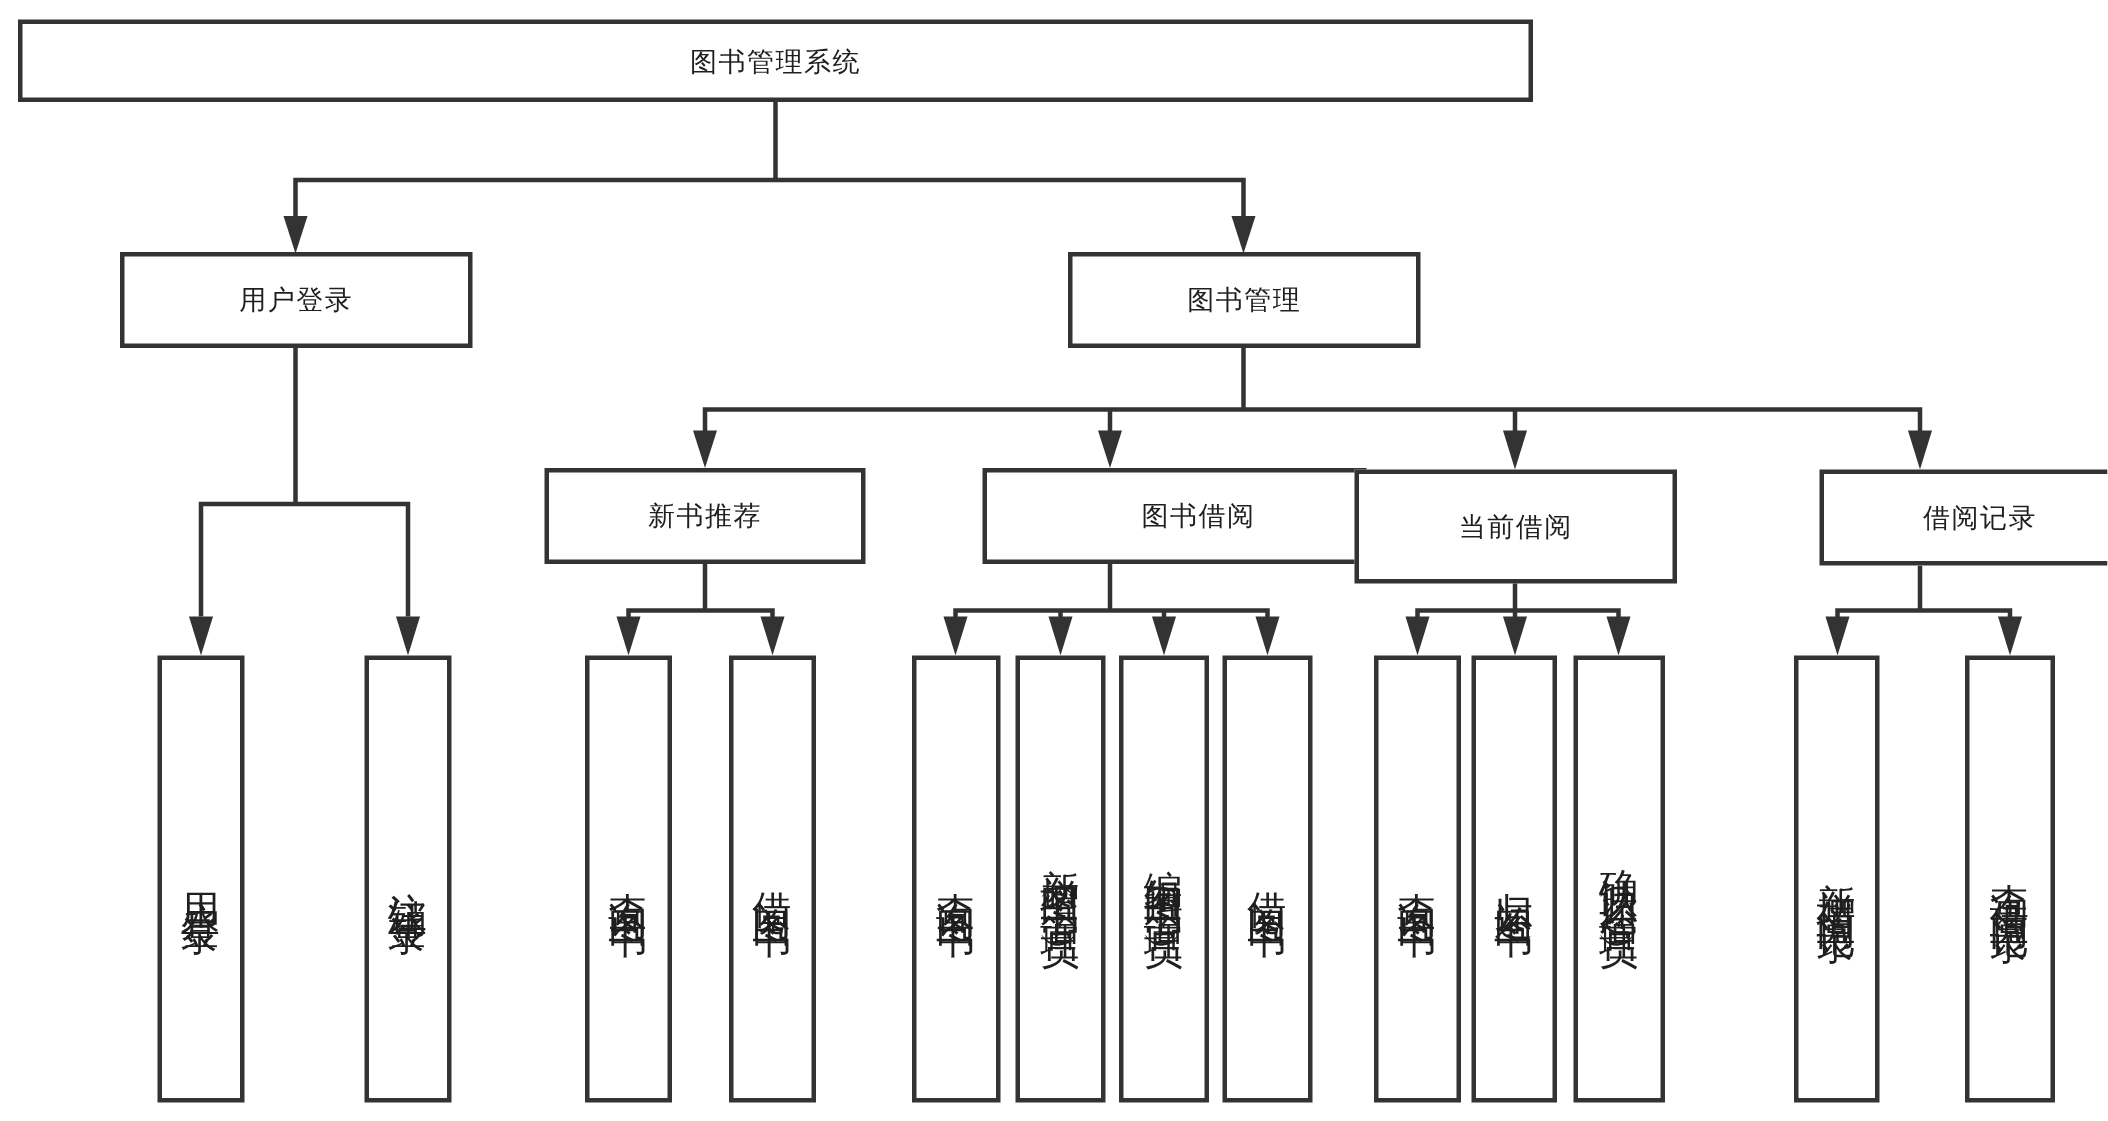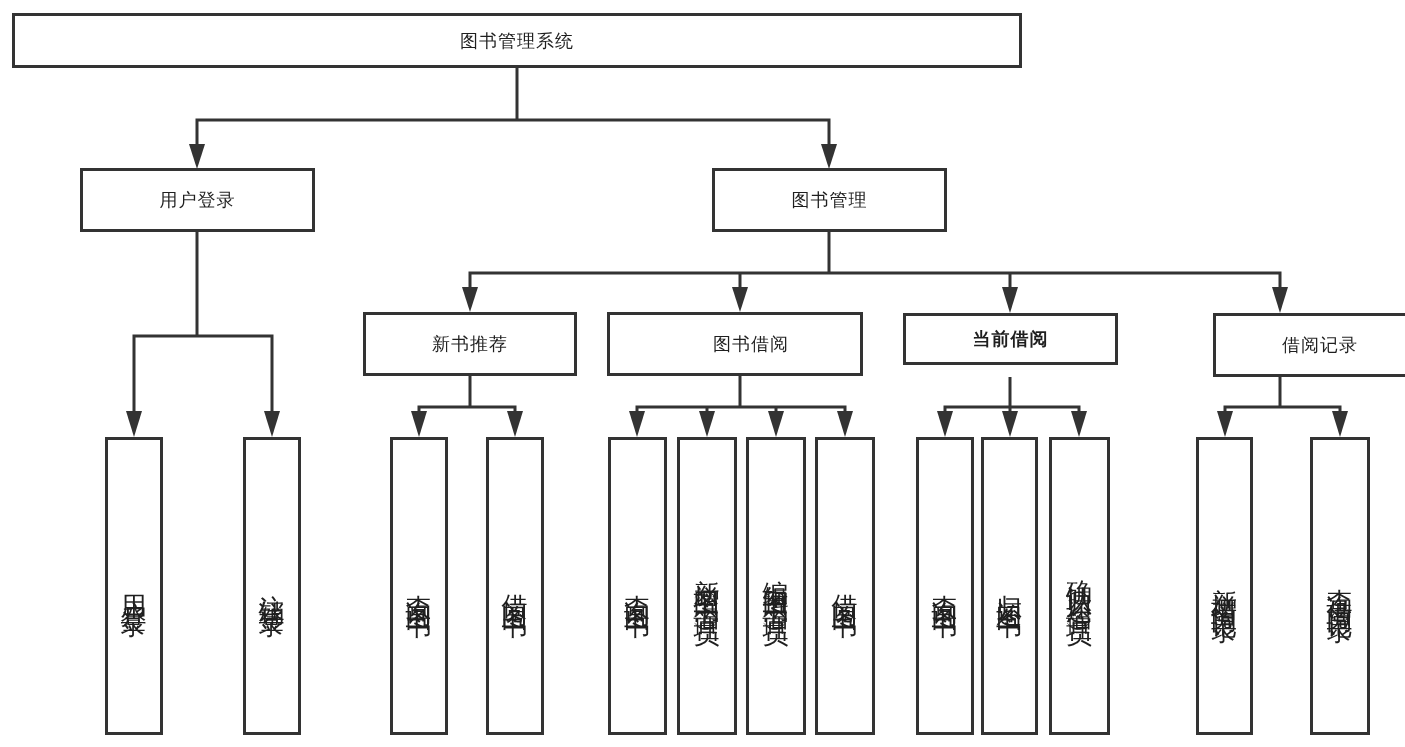--- a/index.html
+++ b/index.html
@@ -148,24 +148,24 @@
   <div class="node" style="left:80px; top:168px; width:235px; height:64px;">
     <span>用户登录</span>
   </div>
   <div class="node" style="left:363px; top:312px; width:214px; height:64px;">
     <span>新书推荐</span>
   </div>
 
   <div class="node" style="left:712px; top:168px; width:235px; height:64px;">
     <span>图书管理</span>
   </div>
-  <div class="node" style="left:607px; top:312px; width:256px; height:64px;padding-left:32px;">
+  <div class="node" style="left:655px; top:312px; width:256px; height:64px;padding-left:32px;">
     <span>图书借阅</span>
   </div>
-  <div class="node" style="left:903px; top:313px; width:215px; height:52px;font-weight:bold;">
+  <div class="node" style="left:903px; top:313px; width:215px; height:76px;">
     <span>当前借阅</span>
   </div>
   <div class="node" style="left:1213px; top:313px; width:214px; height:64px;">
     <span>借阅记录</span>
   </div>
 
   <div class="leaf" style="left:105px; width:58px;">
     <span class="vtext">用户登录</span>
   </div>
   <div class="leaf" style="left:243px; width:58px;">

